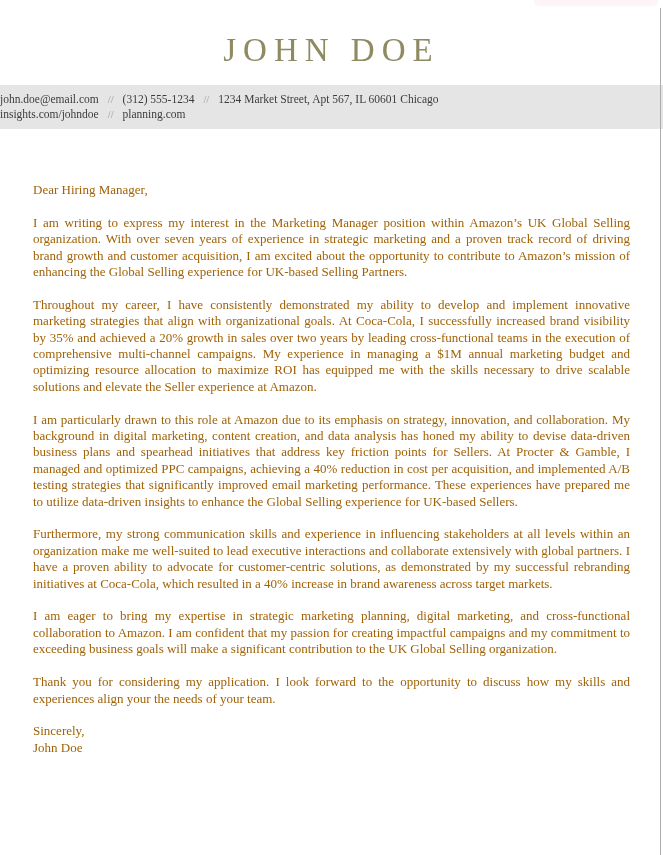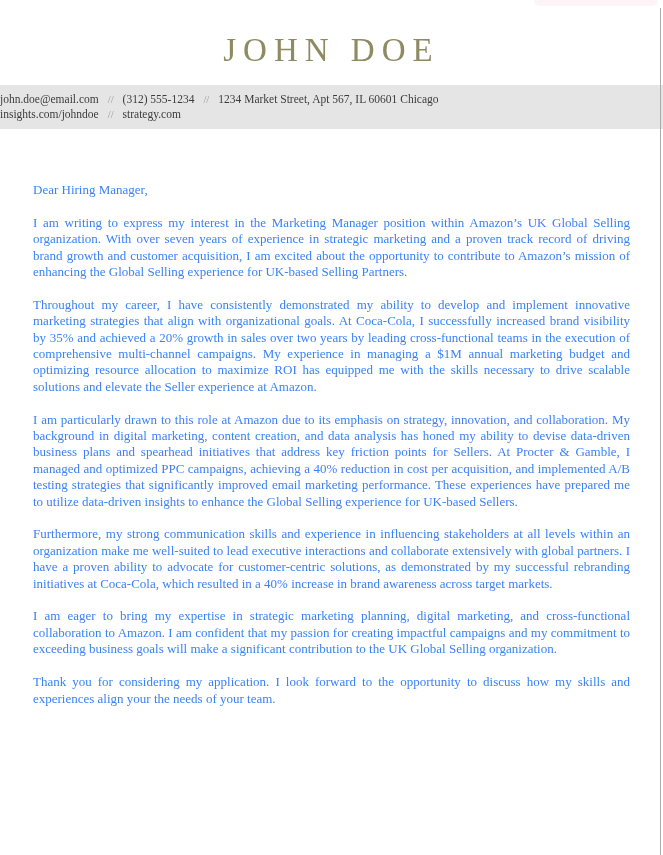--- a/index.html
+++ b/index.html
@@ -67,21 +67,21 @@
   }
   .sep {
     color: #9b9b9b;
     padding: 0 9px;
     font-size: 10.5px;
   }
   .letter {
     padding: 53px 33px 0 33px;
     font-size: 13px;
     line-height: 16.4px;
-    color: #3b82f6;
+    color: #a16207;
   }
   .letter p {
     margin: 0 0 16.4px 0;
     text-align: justify;
   }
   .letter p.salutation {
     text-align: left;
   }
   .closing p {
     margin: 0;
@@ -99,27 +99,31 @@
   <div class="top-right-glow"></div>
   <div class="right-edge-line"></div>
 
   <h1 class="name-heading">JOHN DOE</h1>
 
   <div class="contact-bar">
     <div class="contact-line">
       <span>john.doe@email.com</span><span class="sep">//</span><span>(312) 555-1234</span><span class="sep">//</span><span>1234 Market Street, Apt 567, IL 60601 Chicago</span>
     </div>
     <div class="contact-line">
-      <span>insights.com/johndoe</span><span class="sep">//</span><span>strategy.com</span>
+      <span>insights.com/johndoe</span><span class="sep">//</span><span>planning.com</span>
     </div>
   </div>
 
   <div class="letter">
     <p class="salutation">Dear Hiring Manager,</p>
     <p>I am writing to express my interest in the Marketing Manager position within Amazon’s UK Global Selling organization. With over seven years of experience in strategic marketing and a proven track record of driving brand growth and customer acquisition, I am excited about the opportunity to contribute to Amazon’s mission of enhancing the Global Selling experience for UK-based Selling Partners.</p>
     <p>Throughout my career, I have consistently demonstrated my ability to develop and implement innovative marketing strategies that align with organizational goals. At Coca-Cola, I successfully increased brand visibility by 35% and achieved a 20% growth in sales over two years by leading cross-functional teams in the execution of comprehensive multi-channel campaigns. My experience in managing a $1M annual marketing budget and optimizing resource allocation to maximize ROI has equipped me with the skills necessary to drive scalable solutions and elevate the Seller experience at Amazon.</p>
     <p>I am particularly drawn to this role at Amazon due to its emphasis on strategy, innovation, and collaboration. My background in digital marketing, content creation, and data analysis has honed my ability to devise data-driven business plans and spearhead initiatives that address key friction points for Sellers. At Procter &amp; Gamble, I managed and optimized PPC campaigns, achieving a 40% reduction in cost per acquisition, and implemented A/B testing strategies that significantly improved email marketing performance. These experiences have prepared me to utilize data-driven insights to enhance the Global Selling experience for UK-based Sellers.</p>
     <p>Furthermore, my strong communication skills and experience in influencing stakeholders at all levels within an organization make me well-suited to lead executive interactions and collaborate extensively with global partners. I have a proven ability to advocate for customer-centric solutions, as demonstrated by my successful rebranding initiatives at Coca-Cola, which resulted in a 40% increase in brand awareness across target markets.</p>
     <p>I am eager to bring my expertise in strategic marketing planning, digital marketing, and cross-functional collaboration to Amazon. I am confident that my passion for creating impactful campaigns and my commitment to exceeding business goals will make a significant contribution to the UK Global Selling organization.</p>
     <p>Thank you for considering my application. I look forward to the opportunity to discuss how my skills and experiences align your the needs of your team.</p>
+    <div class="closing">
+      <p>Sincerely,</p>
+      <p>John Doe</p>
+    </div>
   </div>
 
 </div>
 
 </body></html>

